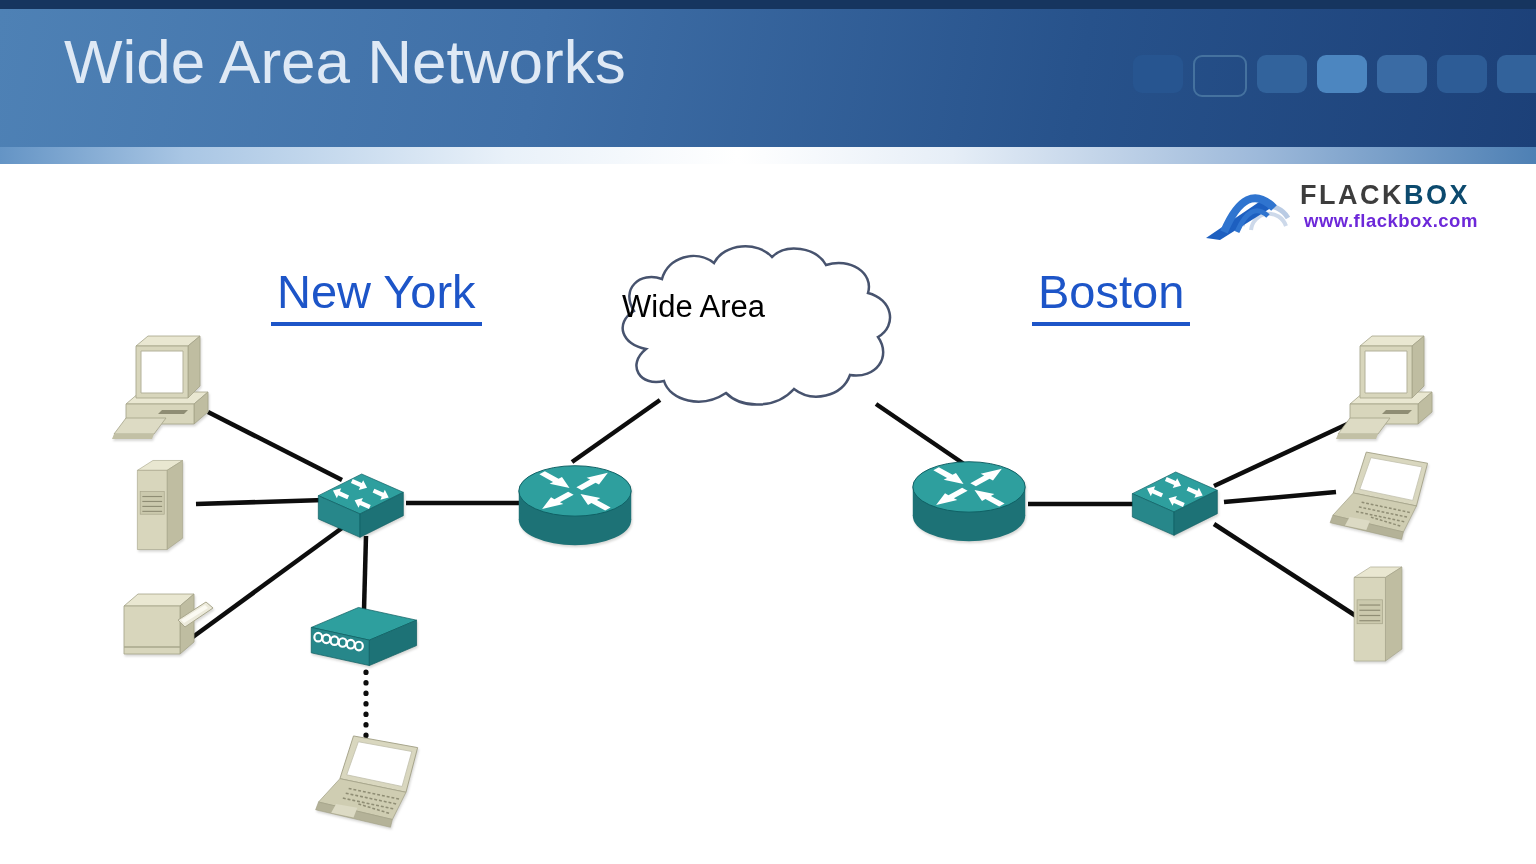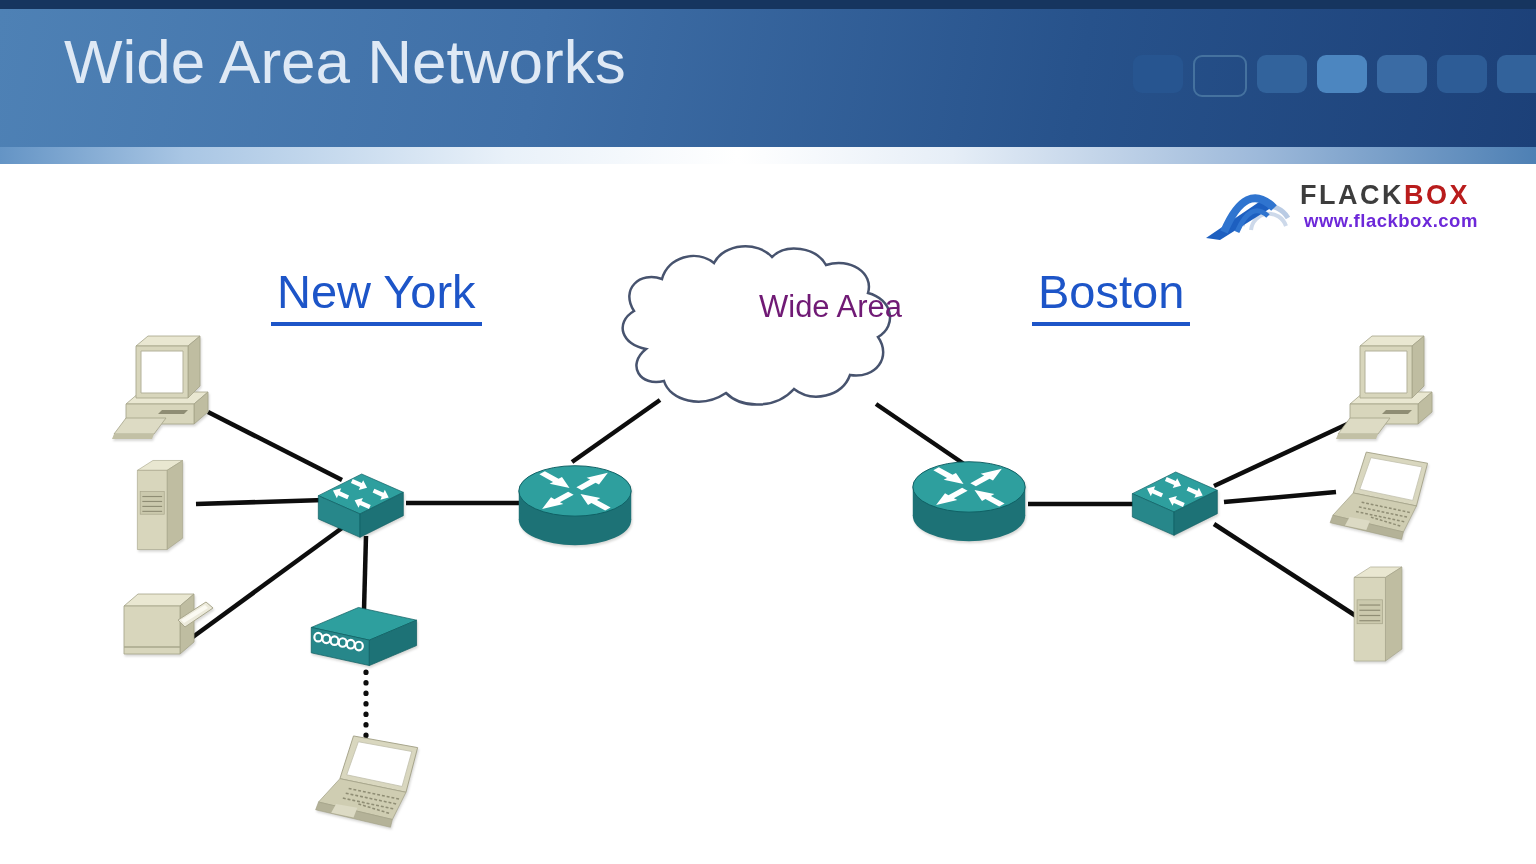--- a/index.html
+++ b/index.html
@@ -26,37 +26,37 @@
   }
   .progress-squares{position:absolute;left:1133px;top:55px;display:flex;gap:10px;}
   .progress-square{width:50px;height:38px;border-radius:9px;flex:0 0 auto;}
   
   .flackbox-logo{position:absolute;left:1200px;top:172px;width:300px;height:70px;}
   .logo-icon{position:absolute;left:4px;top:6px;}
   .logo-text{
     position:absolute;left:100px;top:8px;font-size:27px;font-weight:700;
     letter-spacing:2.5px;color:#3d3d3d;white-space:nowrap;
   }
-  .logo-text .brand2{color:#b91c1c;}
+  .logo-text .brand2{color:#0c4a6e;}
   .logo-url{
     position:absolute;left:104px;top:38px;font-size:18.5px;font-weight:700;
     letter-spacing:.5px;color:#6d28d9;white-space:nowrap;
   }
   
   .site-label{
     position:absolute;font-size:47px;color:#1d55c8;
     border-bottom:4px solid #1d55c8;padding:0 6px 3px 6px;white-space:nowrap;
   }
   .site-label.ny{left:271px;top:264px;}
   .site-label.bos{left:1032px;top:264px;}
   
   .cloud-svg{position:absolute;left:610px;top:241px;z-index:3;}
   .cloud-label{
     position:absolute;left:622px;top:286px;width:280px;z-index:4;
-    text-align:right;font-size:31px;line-height:42px;color:#701a75;
+    text-align:left;font-size:31px;line-height:42px;color:#000000;
   }
   
   .edges-layer{position:absolute;left:0;top:0;z-index:1;}
   .device{position:absolute;z-index:2;}
   .device svg{display:block;filter:drop-shadow(1px 2px 1px rgba(40,40,30,.18));}
   .defs-store{position:absolute;width:0;height:0;overflow:hidden;}
 </style>
 </head>
 <body>
 

